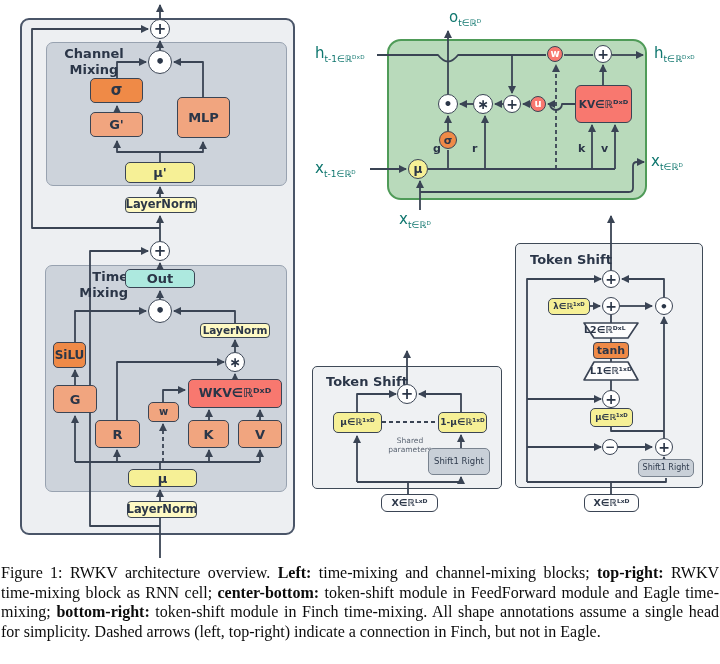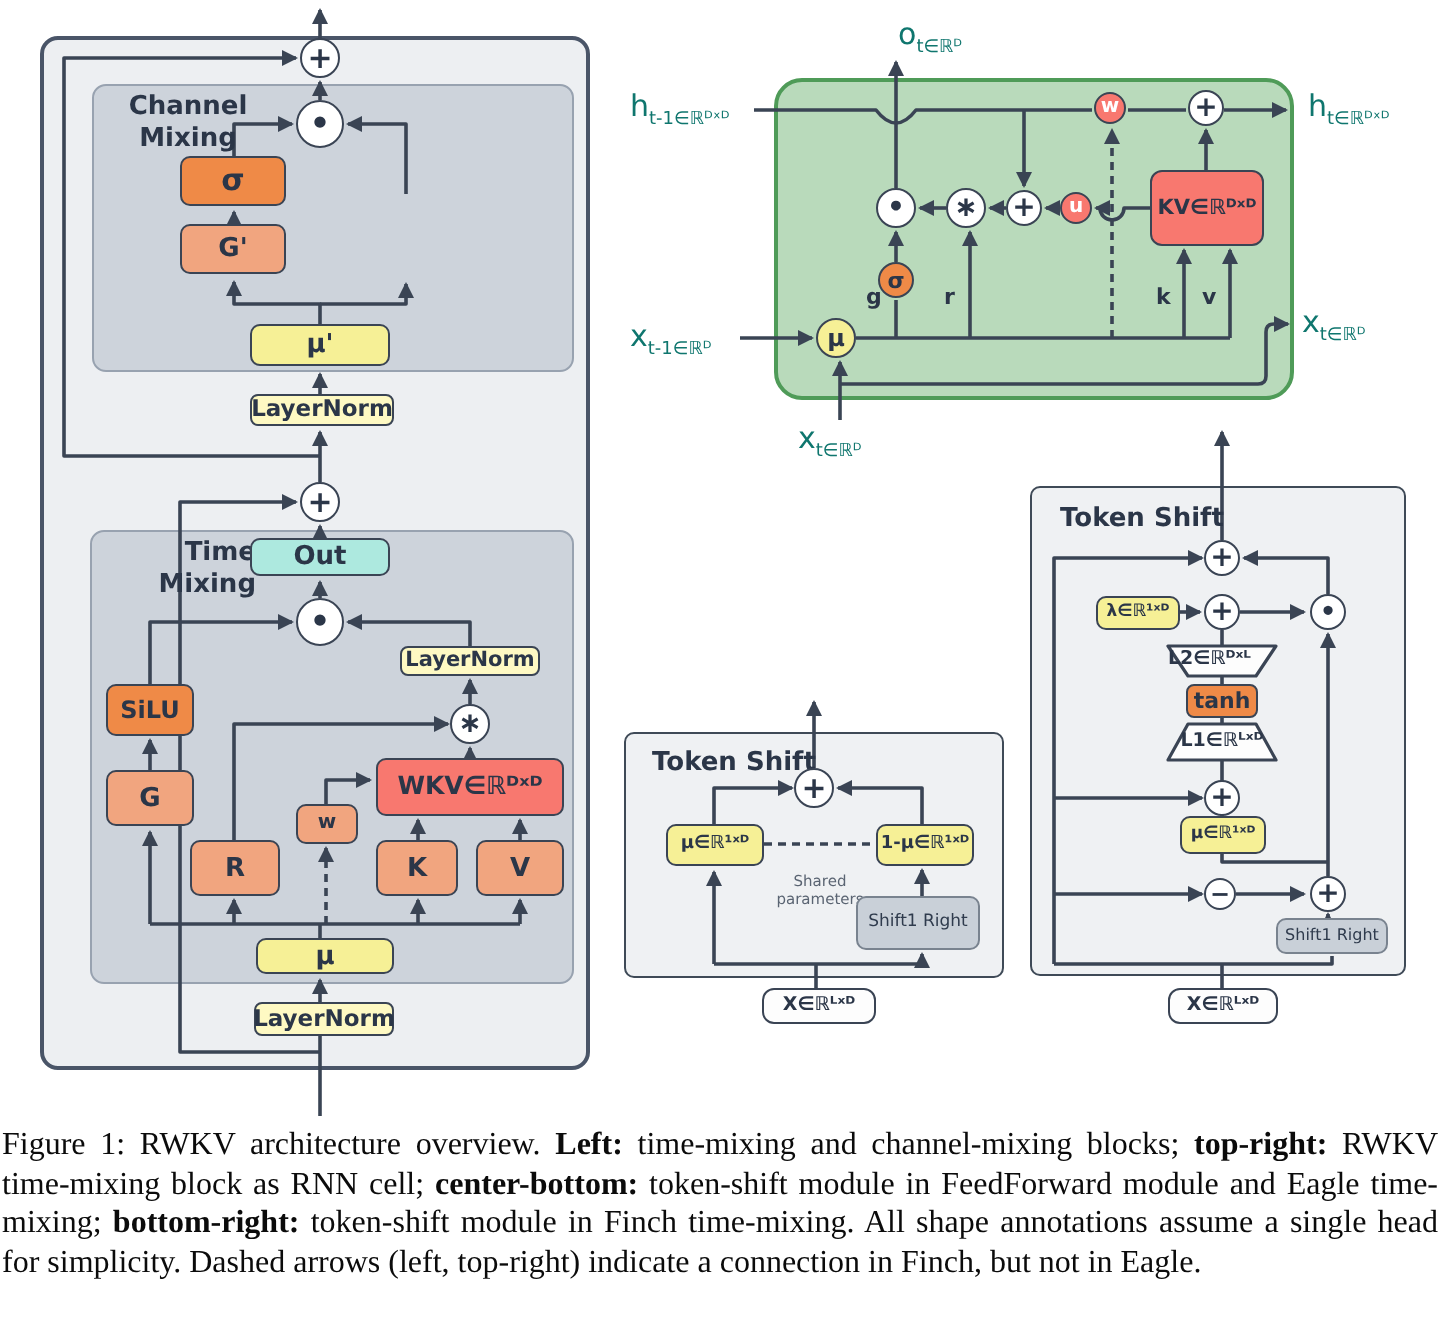--- a/index.html
+++ b/index.html
@@ -135,37 +135,38 @@
   <div class="title" style="left:58px;top:46px;width:72px;text-align:center;">Channel
 Mixing</div>
   <div class="circ" style="left:150px;top:19px;width:20px;height:20px;font-size:15px;">
       <span>+</span>
     </div>
   <div class="circ" style="left:148px;top:50px;width:24px;height:24px;font-size:16px;">
       <span>•</span>
     </div>
   <div class="bx orange" style="left:90px;top:78px;width:53px;height:25px;font-size:15px;">σ</div>
   <div class="bx salmon" style="left:90px;top:112px;width:53px;height:25px;font-size:13px;">G'</div>
+  <div class="bx salmon" style="left:177px;top:97px;width:53px;height:41px;font-size:13px;">MLP</div>
   <div class="bx yellow" style="left:125px;top:162px;width:70px;height:21px;font-size:13px;">μ'</div>
   <div class="bx peach" style="left:125px;top:197px;width:72px;height:16px;font-size:11.5px;border-radius:4px;">LayerNorm</div>
 
   <div class="title" style="left:56px;top:269px;width:72px;text-align:right;">Time
 Mixing</div>
   <div class="circ" style="left:150px;top:241px;width:20px;height:20px;font-size:15px;">
       <span>+</span>
     </div>
   <div class="bx cyan" style="left:125px;top:269px;width:70px;height:19px;font-size:13px;">Out</div>
   <div class="circ" style="left:148px;top:299px;width:24px;height:24px;font-size:16px;">
       <span>•</span>
     </div>
   <div class="bx peach" style="left:200px;top:323px;width:70px;height:15px;font-size:10.5px;border-radius:4px;">LayerNorm</div>
   <div class="circ" style="left:225px;top:352px;width:20px;height:20px;font-size:14px;">
       <span>∗</span>
     </div>
-  <div class="bx orange" style="left:53px;top:342px;width:44px;height:26px;font-size:12px;">SiLU</div>
+  <div class="bx orange" style="left:53px;top:342px;width:33px;height:26px;font-size:12px;">SiLU</div>
   <div class="bx salmon" style="left:53px;top:385px;width:44px;height:28px;font-size:13px;">G</div>
   <div class="bx salmon" style="left:95px;top:420px;width:45px;height:28px;font-size:13px;">R</div>
   <div class="bx salmon" style="left:148px;top:402px;width:31px;height:20px;font-size:10px;">w</div>
   <div class="bx red" style="left:188px;top:379px;width:94px;height:29px;font-size:12.5px;">WKV∈ℝᴰˣᴰ</div>
   <div class="bx salmon" style="left:188px;top:420px;width:41px;height:28px;font-size:13px;">K</div>
   <div class="bx salmon" style="left:238px;top:420px;width:44px;height:28px;font-size:13px;">V</div>
   <div class="bx yellow" style="left:128px;top:469px;width:69px;height:18px;font-size:13px;">μ</div>
   <div class="bx peach" style="left:127px;top:501px;width:70px;height:17px;font-size:11.5px;border-radius:4px;">LayerNorm</div>
 
   <div class="xl" style="left:315px;top:44px;"><span>h</span><sub>t-1∈ℝᴰˣᴰ</sub></div>
@@ -215,21 +216,21 @@
     </div>
   <div class="bx yellow" style="left:548px;top:298px;width:42px;height:17px;font-size:8.5px;">λ∈ℝ¹ˣᴰ</div>
   <div class="circ" style="left:602px;top:297px;width:18px;height:18px;font-size:14px;">
       <span>+</span>
     </div>
   <div class="circ" style="left:655px;top:297px;width:18px;height:18px;font-size:13px;">
       <span>•</span>
     </div>
   <div class="wlab" style="left:584px;top:324px;width:54px;text-align:left;font-size:9.5px;">L2∈ℝᴰˣᴸ</div>
   <div class="bx orange" style="left:593px;top:342px;width:36px;height:17px;font-size:11px;border-radius:4px;">tanh</div>
-  <div class="wlab" style="left:584px;top:365px;width:54px;text-align:center;font-size:9.5px;">L1∈ℝᴸˣᴰ</div>
+  <div class="wlab" style="left:584px;top:365px;width:54px;text-align:center;font-size:9.5px;">L1∈ℝ¹ˣᴰ</div>
   <div class="circ" style="left:602px;top:390px;width:18px;height:18px;font-size:14px;">
       <span>+</span>
     </div>
   <div class="bx yellow" style="left:590px;top:408px;width:43px;height:19px;font-size:8.5px;">μ∈ℝ¹ˣᴰ</div>
   <div class="circ" style="left:602px;top:439px;width:16px;height:16px;font-size:12px;">
       <span>−</span>
     </div>
   <div class="circ" style="left:655px;top:438px;width:18px;height:18px;font-size:14px;">
       <span>+</span>
     </div>

